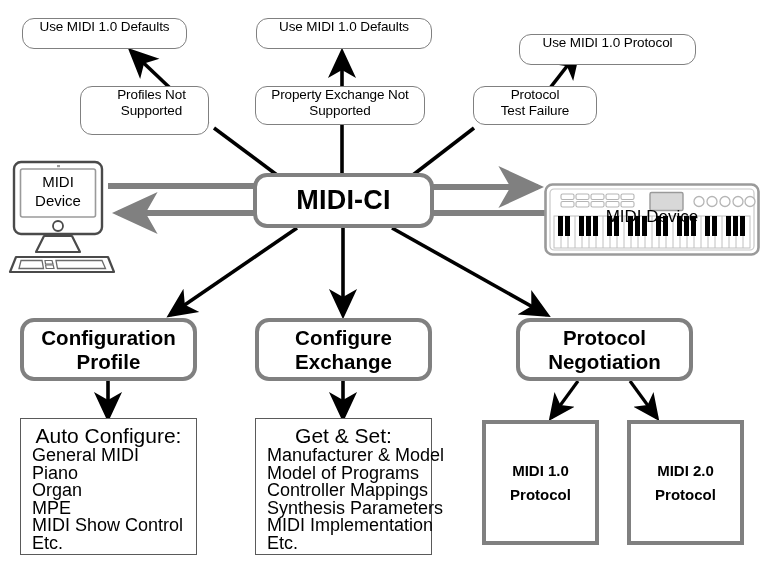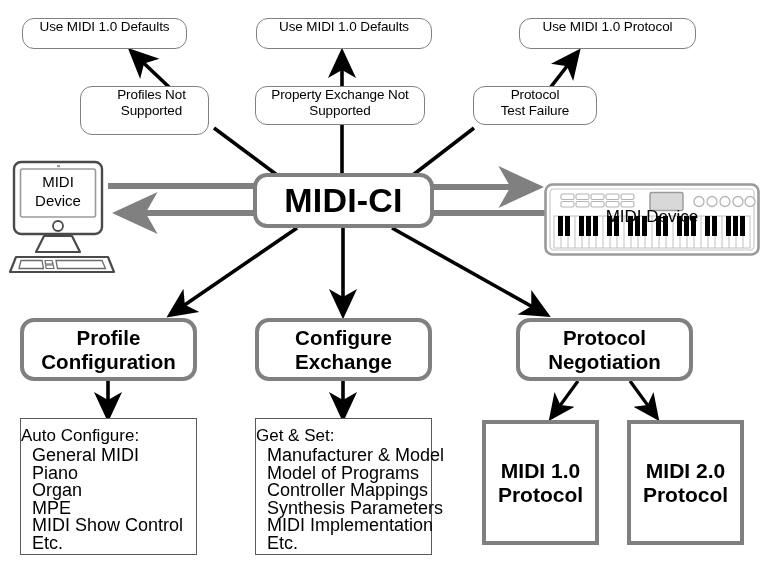--- a/index.html
+++ b/index.html
@@ -29,43 +29,43 @@
   
   .thickbox{
     border:4px solid #808080;
     border-radius:14px;
     background:#fff;
     display:flex;align-items:center;justify-content:center;
     text-align:center;
     font-weight:bold;
     z-index:6;
   }
-  #midici{font-size:34px;letter-spacing:0.2px;}
+  #midici{font-size:27px;letter-spacing:0.2px;}
   .cat{font-size:20.5px;line-height:24px;}
 
   
   .protobox{
     border:4px solid #808080;
     background:#fff;
     display:flex;align-items:center;justify-content:center;
     text-align:center;
     font-weight:bold;
-    font-size:21px;line-height:24px;
+    font-size:15px;line-height:24px;
     z-index:6;
   }
 
   
   .listbox{
     border:1.5px solid #5a5a5a;
     background:#fff;
     z-index:5;
     padding:6px 0 4px 0;
   }
   .listbox .lb-title{
-    font-size:17px;line-height:21px;
+    text-align:center;font-size:21px;line-height:21px;
     margin-bottom:1px;
   }
   .listbox ul{margin:0;padding:0;list-style:none;}
   .listbox li{
     font-size:18px;line-height:17.6px;
     padding-left:11px;white-space:nowrap;
   }
 
   
   svg.overlay{position:absolute;left:0;top:0;width:768px;height:566px;overflow:visible;}
@@ -130,21 +130,21 @@
   </svg>
 
   <div class="abs cond" style="left:22px;top:18px;width:165px;height:31px;">
     <span>Use MIDI 1.0 Defaults</span>
   </div>
 
   <div class="abs cond" style="left:256px;top:18px;width:176px;height:31px;">
     <span>Use MIDI 1.0 Defaults</span>
   </div>
 
-  <div class="abs cond" style="left:519px;top:18px;width:177px;height:31px;">
+  <div class="abs cond" style="left:519px;top:34px;width:177px;height:31px;">
     <span>Use MIDI 1.0 Protocol</span>
   </div>
 
   <div class="abs cond" style="left:80px;top:86px;width:129px;height:49px;padding-left:14px;">
     <div>
       <div>Profiles Not</div>
       <div>Supported</div>
     </div>
   </div>
 
@@ -273,22 +273,22 @@
         <rect x="189" y="33" width="5" height="20"></rect>
         <rect x="196" y="33" width="5" height="20"></rect>
       </g>
 
       <text x="108" y="39" text-anchor="middle" font-family="Liberation Sans, sans-serif" font-size="17" fill="#000">MIDI Device</text>
     </svg>
   </div>
 
   <div class="abs thickbox cat" style="left:20px;top:318px;width:177px;height:63px;">
     <div>
+      <div>Configuration</div>
       <div>Profile</div>
-      <div>Configuration</div>
     </div>
   </div>
 
   <div class="abs thickbox cat" style="left:255px;top:318px;width:177px;height:63px;">
     <div>
       <div>Configure</div>
       <div>Exchange</div>
     </div>
   </div>
 

